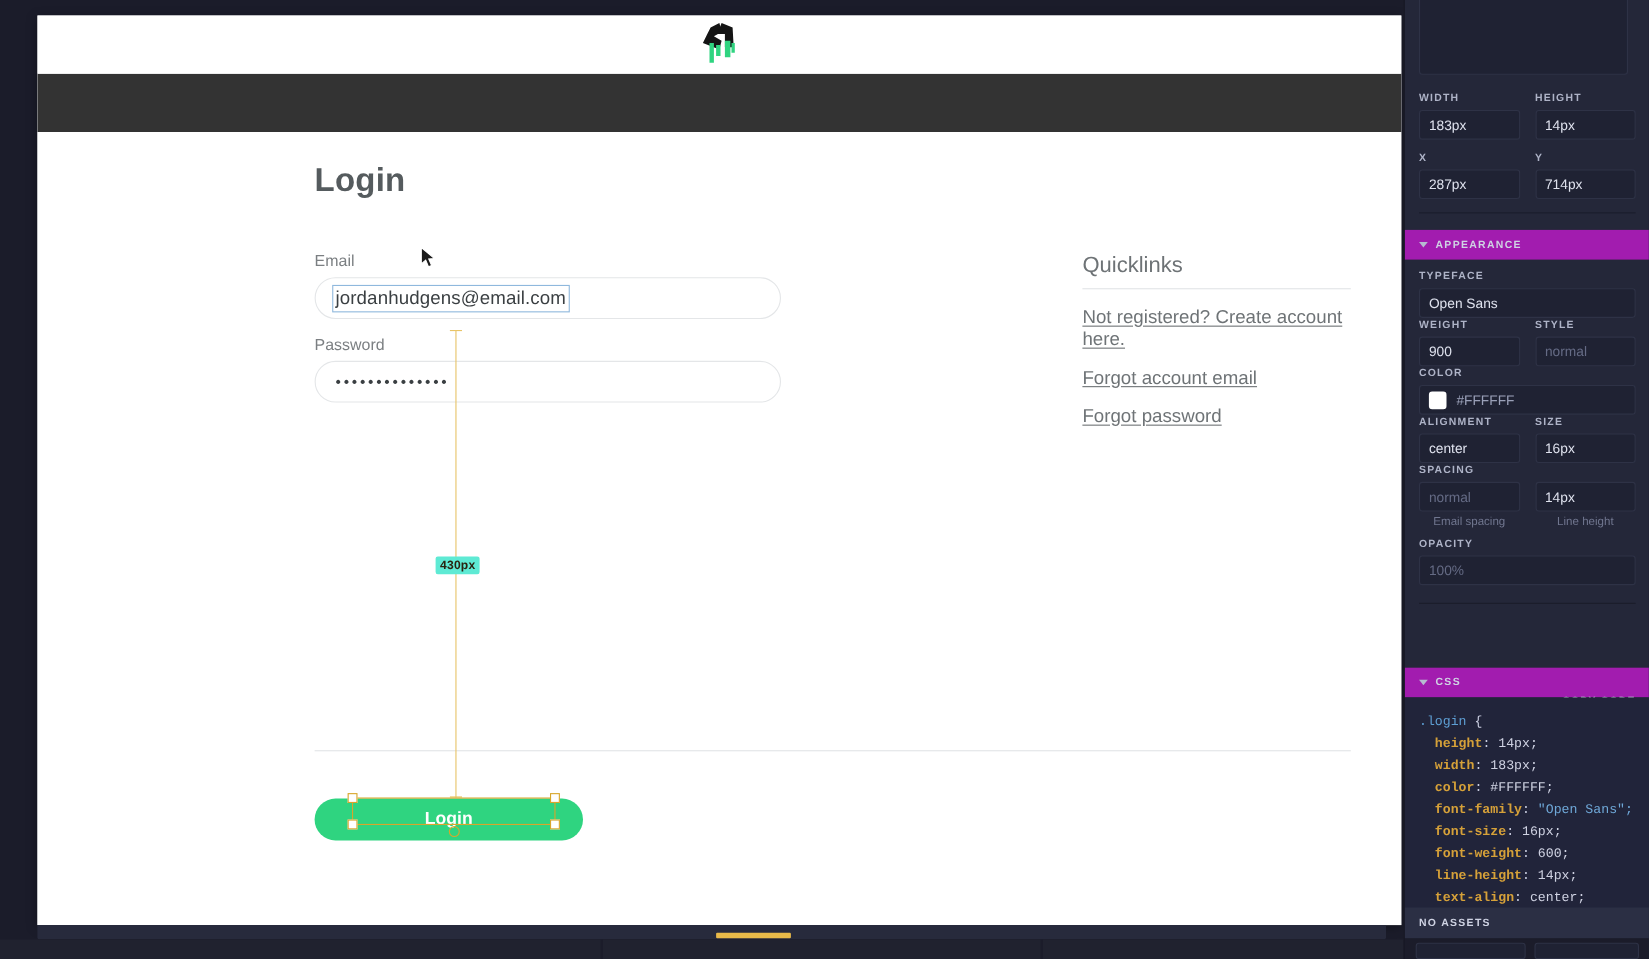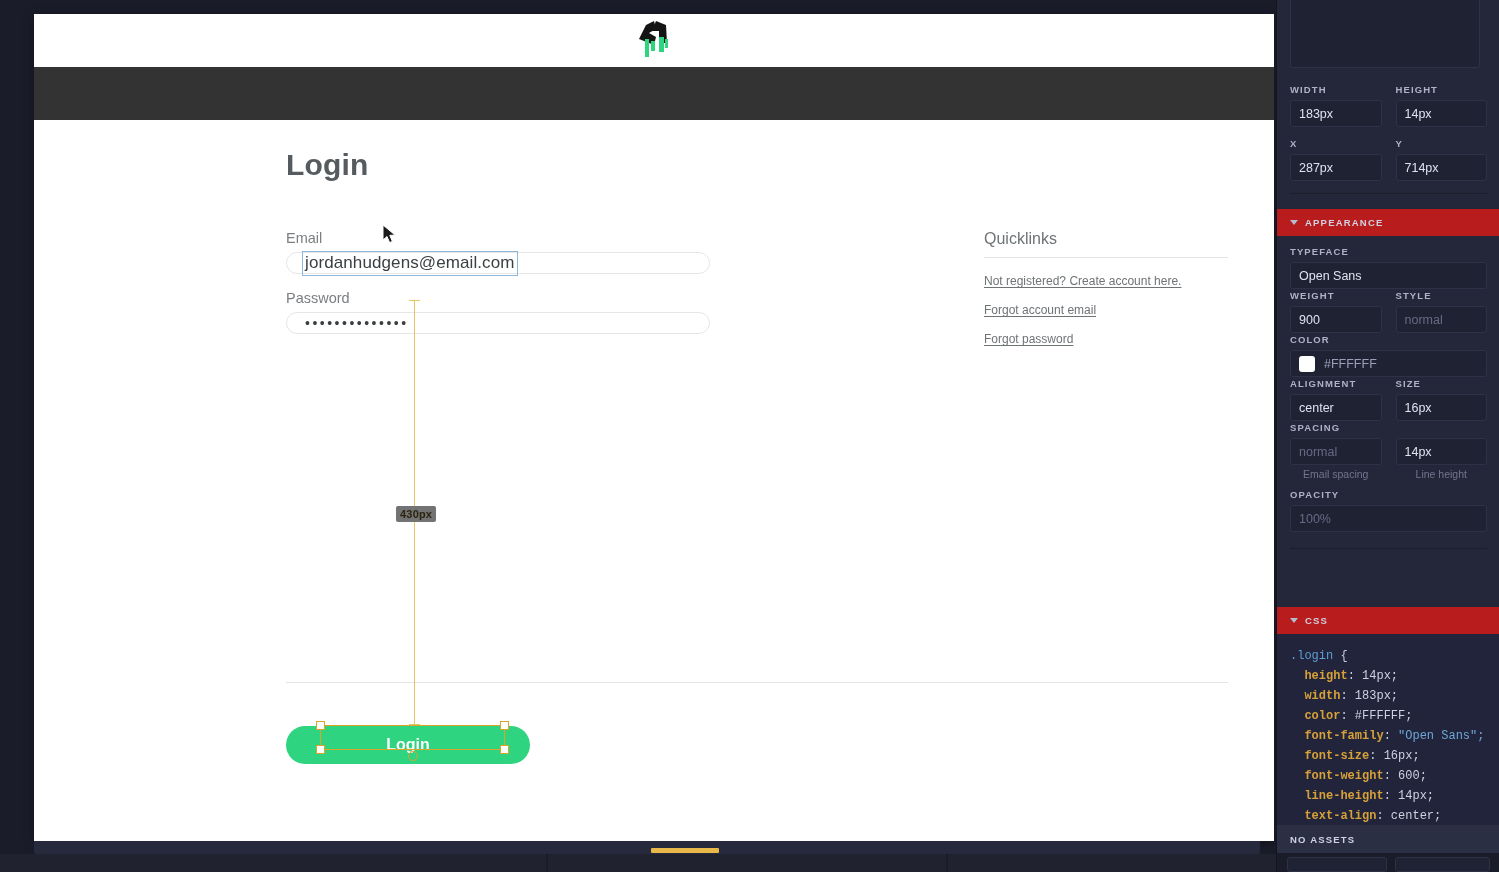--- a/index.html
+++ b/index.html
@@ -43,45 +43,45 @@
     position: absolute; left: 252px; top: 28px;
     font-size: 30px; font-weight: 600; color: #555b5e;
     letter-spacing: .2px;
   }
 
   .form-col { position: absolute; left: 252px; top: 110px; width: 424px; }
   .field-label {
     font-size: 14.5px; color: #7b7f82; margin-bottom: 6px; display: block;
   }
   .field-box {
-    width: 424px; height: 22px;
+    width: 424px; height: 38px;
     border: 1px solid #e4e6e8; border-radius: 19px;
     background: #fff;
     display: flex; align-items: center;
     padding: 0 18px;
   }
   .field-text {
     font-size: 17px; color: #3a3f42; letter-spacing: .1px;
   }
   .field-text.selected-text {
     outline: 1px solid #8fb8dd;
     padding: 1px 2px 2px 2px;
     margin-left: -2px;
   }
   .field-dots {
     font-size: 14px; color: #3a3f42; letter-spacing: 2.5px;
   }
   .field-group { margin-bottom: 16px; }
 
   
   .quicklinks { position: absolute; left: 950px; top: 110px; width: 244px; }
-  .ql-title { font-size: 16px; color: #6e7376; padding-bottom: 9px; }
+  .ql-title { font-size: 20px; color: #6e7376; padding-bottom: 9px; }
   .ql-rule { height: 1px; background: #e2e4e6; margin-bottom: 16px; }
   .ql-link {
-    display: block; font-size: 12px; color: #6e7376;
+    display: block; font-size: 17px; color: #6e7376;
     text-decoration: underline; margin-bottom: 15px;
     text-underline-offset: 2px;
   }
 
   .section-rule {
     position: absolute; left: 252px; top: 562px; width: 942px;
     height: 1px; background: #e2e4e6;
   }
 
   .login-button {
@@ -202,21 +202,21 @@
   .insp-input.ph { color: #656b85; }
   .insp-hint {
     font-size: 10.5px; color: #6b melhor; }
   .insp-hint {
     font-size: 10.5px; color: #70768f; text-align: center; margin-top: 3px;
   }
   .sep {
     height: 1px; background: #1b1d2b; margin: 12px 0 0 0;
   }
   .insp-header {
-    height: 27px; background: #b91c1c;
+    height: 27px; background: #a21caf;
     display: flex; align-items: center; justify-content: space-between;
     padding: 0 13px;
   }
   .insp-header-left { display: flex; align-items: center; gap: 7px; }
   .caret {
     width: 0; height: 0;
     border-left: 4px solid transparent; border-right: 4px solid transparent;
     border-top: 5px solid #b6bbd0;
   }
   .insp-header-title {
@@ -333,21 +333,21 @@
       <div class="login-button" style="background: rgb(47, 212, 128);">
         <span class="login-button-label">Login</span>
       </div>
 
     </div>
   </div>
 
   <div class="measure-cap-top"></div>
   <div class="measure-line"></div>
   <div class="measure-cap-bottom"></div>
-  <div class="measure-badge" style="background: #737373;">430px</div>
+  <div class="measure-badge" style="background: #5eead4;">430px</div>
 
   <div class="sel-box">
     <div class="sel-handle tl"></div>
     <div class="sel-handle tr"></div>
     <div class="sel-handle bl"></div>
     <div class="sel-handle br"></div>
     <div class="sel-rotate"></div>
   </div>
 
   <svg class="cursor" width="16" height="22" viewBox="0 0 16 22">

